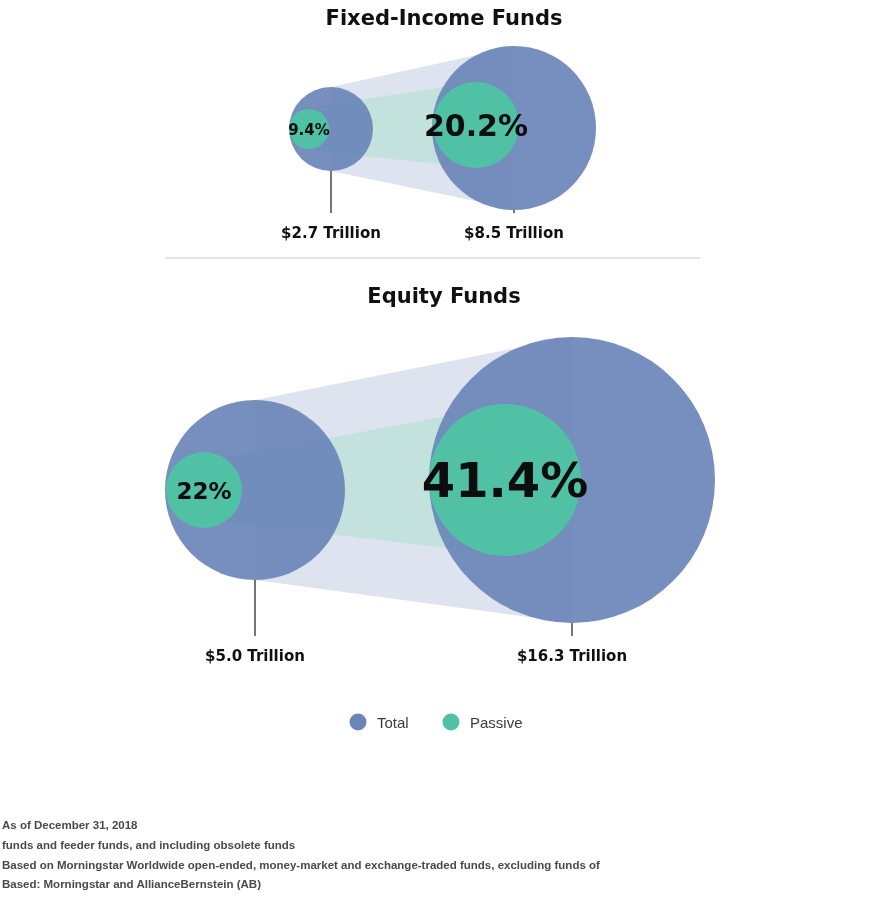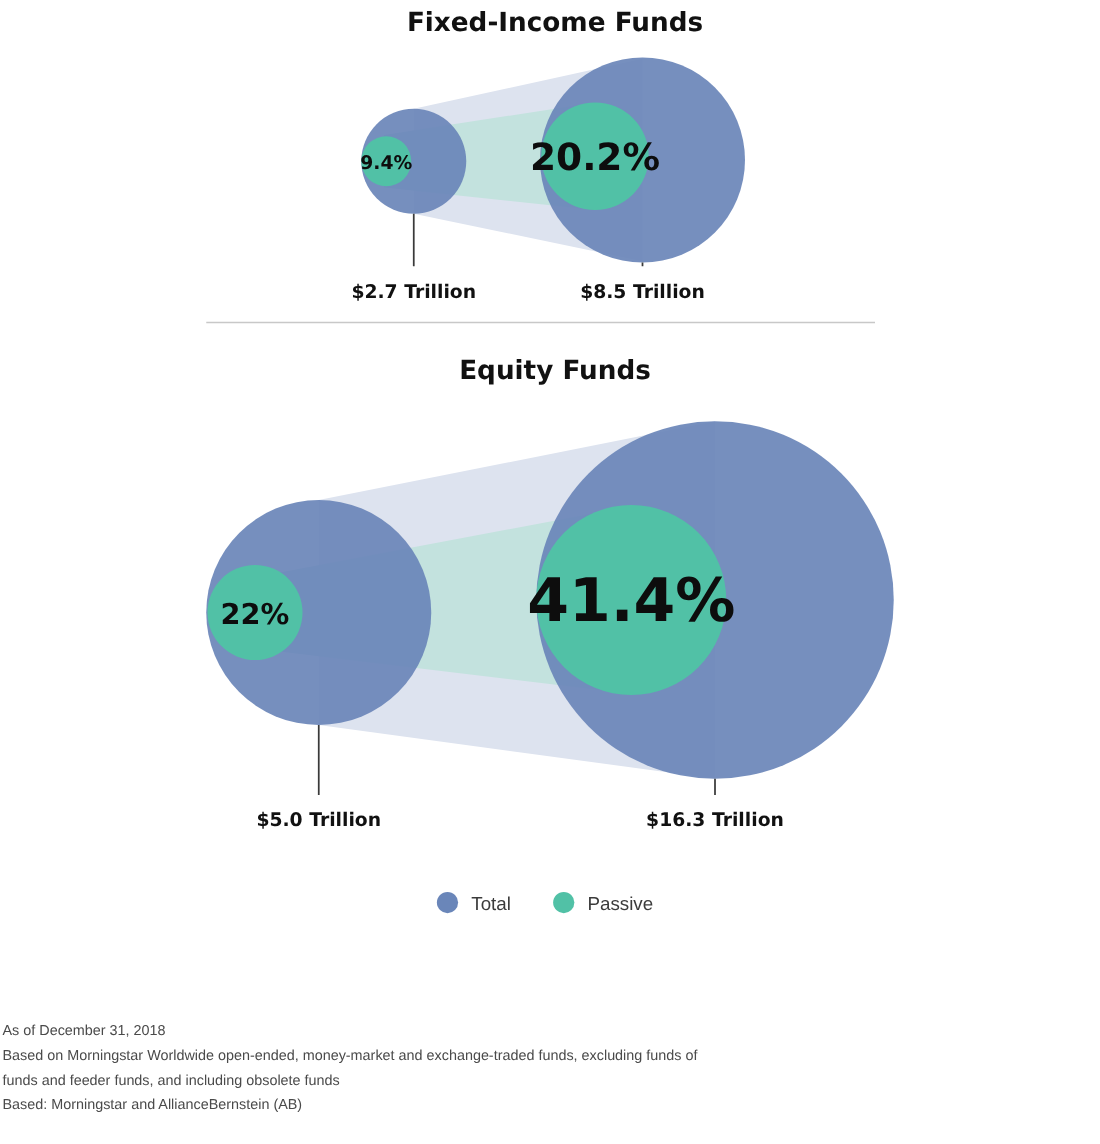--- a/index.html
+++ b/index.html
@@ -63,20 +63,21 @@
   }
   .divider {
     stroke: #c8c8c8;
     stroke-width: 1.2;
   }
   .footnotes {
     position: absolute;
     left: 2px;
     top: 817px;
     width: 700px;
+    font-weight: bold;
   }
   .footnotes p {
     margin: 0 0 2px 0;
     font-size: 11.5px;
     line-height: 1.55;
     color: #4a4a4a;
     font-family: "Liberation Sans", sans-serif;
     white-space: pre-wrap;
   }
 </style>
@@ -148,18 +149,18 @@
       </g>
       <g>
         <circle cx="451" cy="722" r="8.5" fill="#51c1a6"></circle>
         <text class="legend-label" x="470" y="728">Passive</text>
       </g>
     </g>
   </svg>
 
   <div class="footnotes">
     <p>As of December 31, 2018</p>
+    <p>funds and feeder funds, and including obsolete funds</p>
     <p>Based on Morningstar Worldwide open-ended, money-market and exchange-traded funds, excluding funds of</p>
-    <p>funds and feeder funds, and including obsolete funds</p>
     <p>Based: Morningstar and AllianceBernstein (AB)</p>
   </div>
 
 </div>
 
 </body></html>

